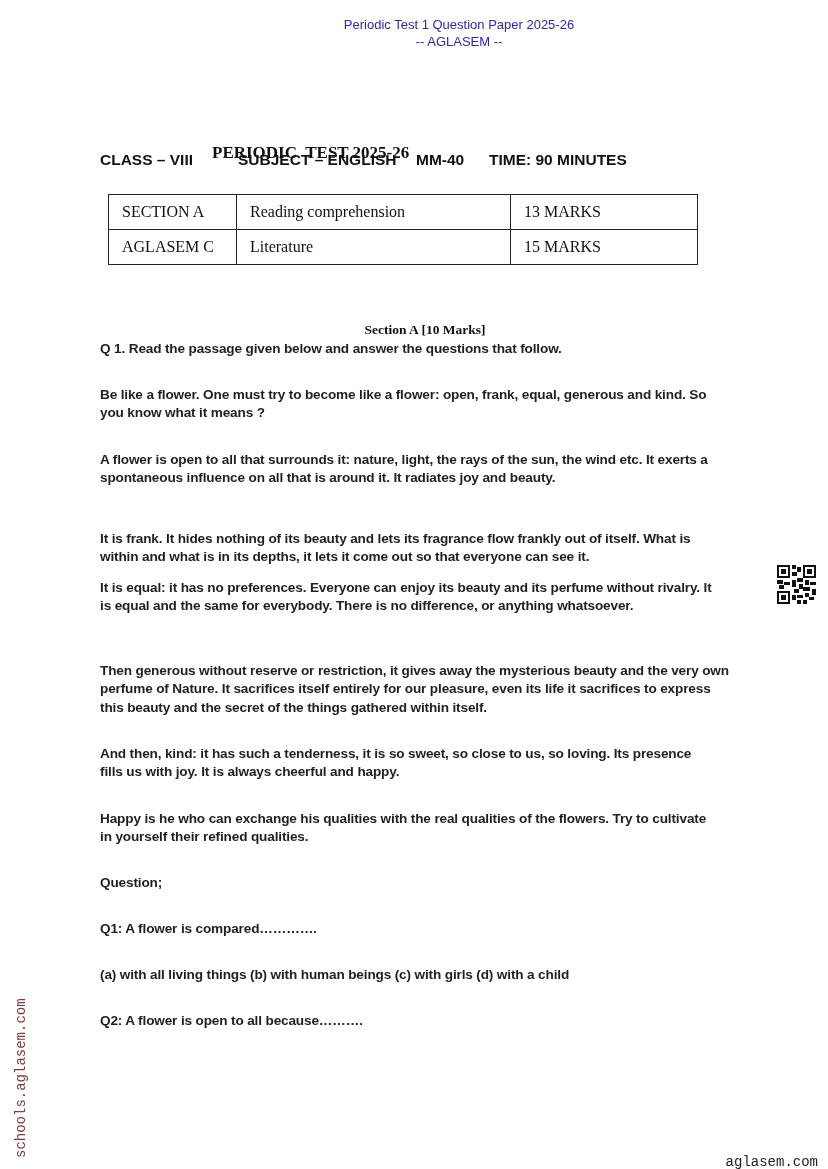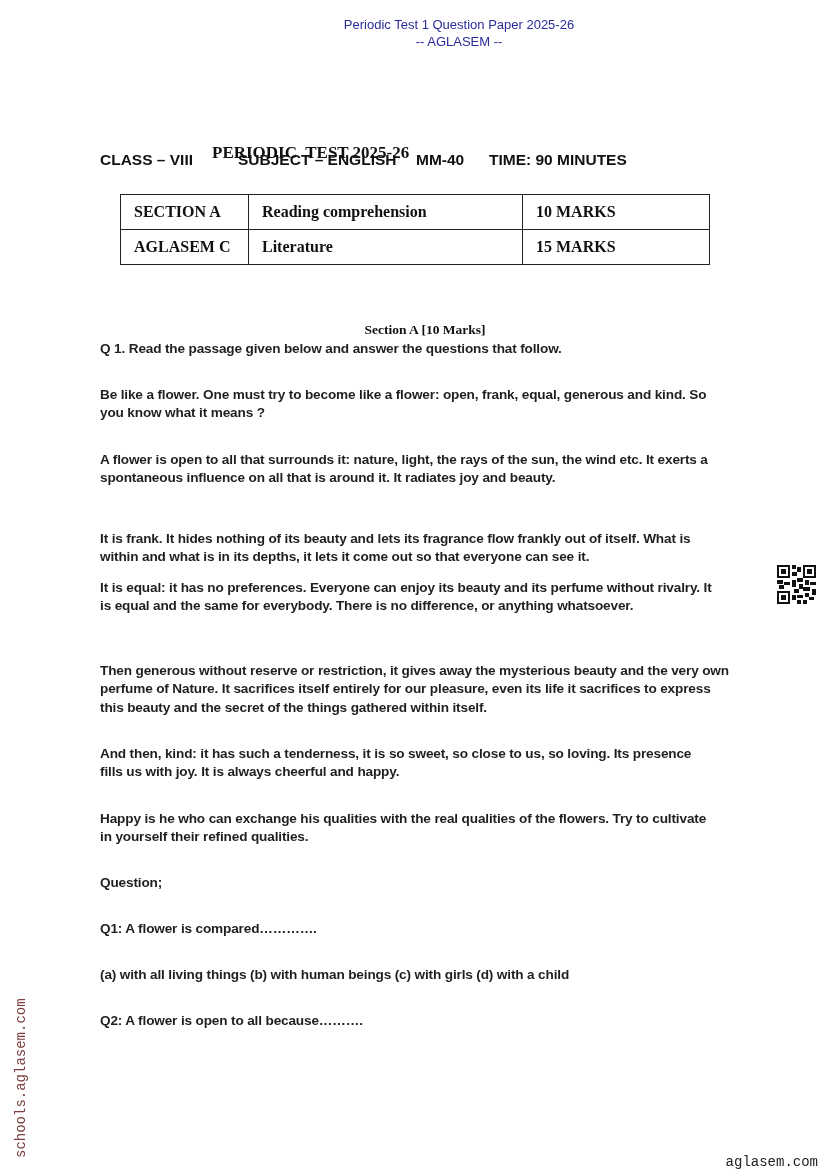--- a/index.html
+++ b/index.html
@@ -4,22 +4,22 @@
   <style>
     html, body { margin: 0; padding: 0; background: #ffffff; }
     body { width: 828px; height: 1169px; position: relative; overflow: hidden; color: #1a1a1a; }
     .header { position: absolute; top: 16px; left: 0; width: 828px; text-align: center;
       font-family: "Liberation Sans", sans-serif; font-size: 13px; color: #2b2b9a; line-height: 17px; margin-left: 45px; }
     .title { position: absolute; top: 123px; left: 212px; font-family: "Liberation Serif", serif;
       font-weight: bold; font-size: 17px; color: #111; white-space: pre; margin-top: 20px; }
     .classline { position: absolute; top: 151px; left: 100px; font-family: "Liberation Sans", sans-serif;
       font-weight: bold; font-size: 15.5px; color: #111; }
     .classline span { position: absolute; white-space: nowrap; top: 0; }
-    table.sections { position: absolute; top: 194px; left: 120px; border-collapse: collapse;
-      font-family: "Liberation Serif", serif; font-weight: bold; font-size: 16px; color: #111; }
+    table.sections { position: absolute; top: 194px; left: 108px; border-collapse: collapse;
+      font-family: "Liberation Serif", serif; font-weight: normal; font-size: 16px; color: #111; }
     table.sections td { border: 1.5px solid #222; height: 34px; padding: 0 13px; vertical-align: middle; }
     table.sections td.c1 { width: 101px; }
     table.sections td.c2 { width: 247px; }
     table.sections td.c3 { width: 160px; }
     .sec-head { position: absolute; top: 322px; left: 0; width: 850px; text-align: center;
       font-family: "Liberation Serif", serif; font-weight: bold; font-size: 13.5px; color: #111; }
     .body-text { position: absolute; left: 100px; width: 625px; font-family: "Liberation Sans", sans-serif;
       font-weight: bold; font-size: 13.6px; line-height: 18.4px; color: #1f1f1f; letter-spacing: -0.15px; }
     .qr { position: absolute; left: 777px; top: 565px; width: 39px; height: 39px; }
     .side-url { position: absolute; left: 13px; top: 1158px; transform-origin: 0 0; transform: rotate(-90deg);
@@ -42,21 +42,21 @@
   <span style="left:138px">SUBJECT – ENGLISH</span>
   <span style="left:316px">MM-40</span>
   <span style="left:389px">TIME: 90 MINUTES</span>
 </div>
 
 <table class="sections">
   <tbody>
       <tr>
     <td class="c1">SECTION A</td>
     <td class="c2">Reading comprehension</td>
-    <td class="c3">10 MARKS</td>
+    <td class="c3">13 MARKS</td>
   </tr>
   <tr>
     <td class="c1">AGLASEM C</td>
     <td class="c2">Literature</td>
     <td class="c3">15 MARKS</td>
   </tr>
 </tbody>
   </table>
 
 <div class="sec-head">Section A  [10 Marks]</div>

